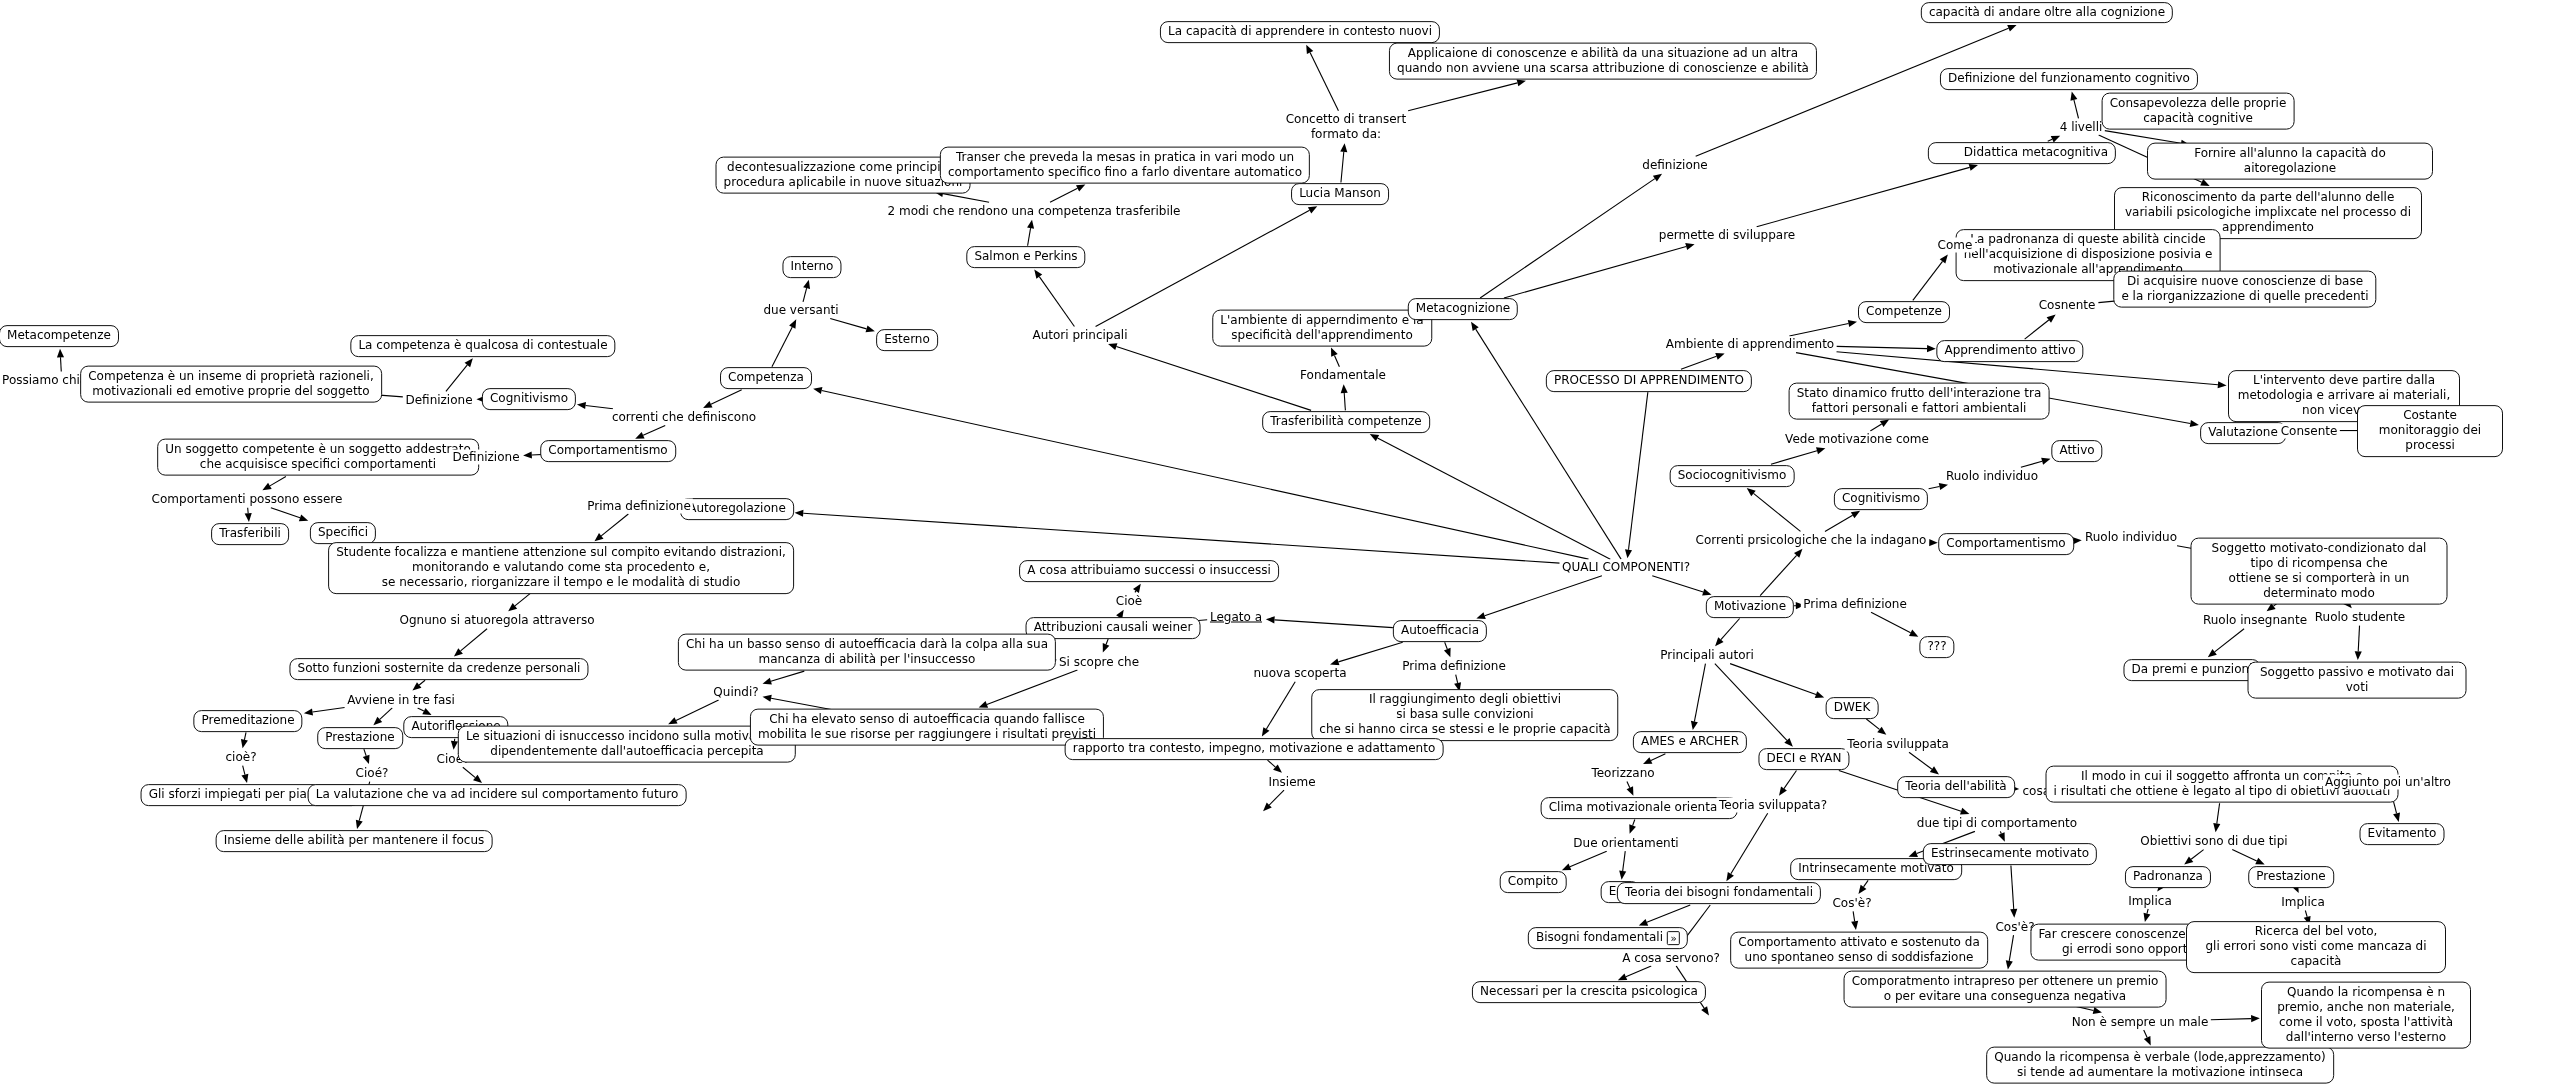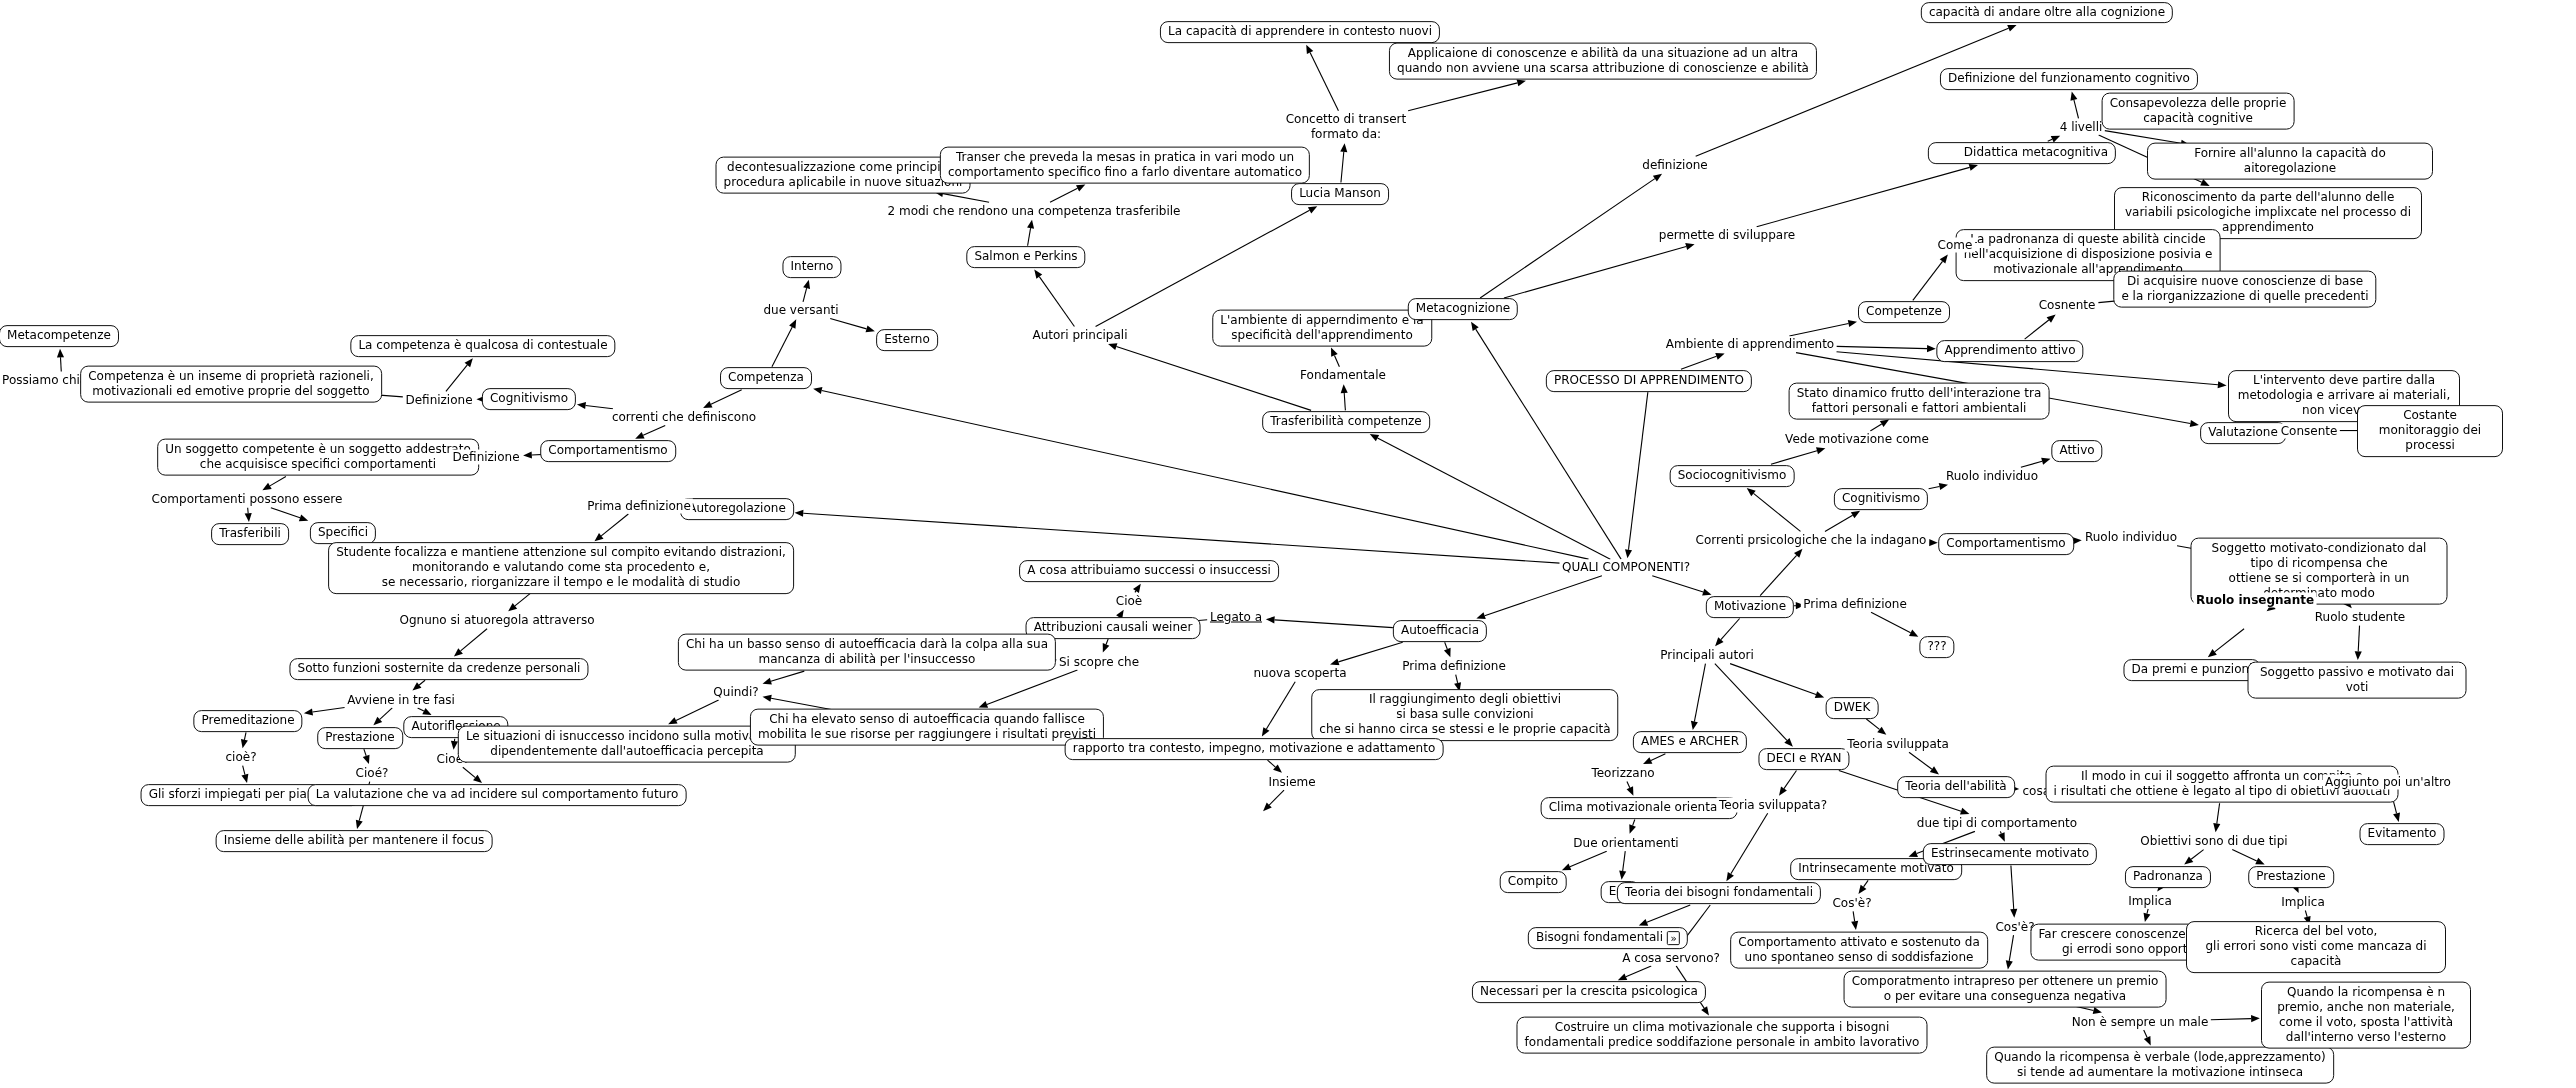--- a/index.html
+++ b/index.html
@@ -348,21 +348,21 @@
     <div class="node concept" style="left: 2077px; top: 451px;"><span>Attivo</span></div>
     <div class="node phrase" style="left: 1811px; top: 540px;"><span>Correnti prsicologiche che la indagano</span></div>
     <div class="node concept" style="left: 2006px; top: 544px;"><span>Comportamentismo</span></div>
     <div class="node phrase" style="left: 2131px; top: 537px;"><span>Ruolo individuo</span></div>
     <div class="node phrase" style="left: 1626px; top: 567px;"><span>QUALI COMPONENTI?</span></div>
     <div class="node concept" style="left: 1750px; top: 607px;"><span>Motivazione</span></div>
     <div class="node phrase" style="left: 1855px; top: 604px;"><span>Prima definizione</span></div>
     <div class="node concept" style="left: 1937px; top: 647px;"><span>???</span></div>
     <div class="node concept" style="left: 2319px; top: 571px;"><span>Soggetto motivato-condizionato dal tipo di ricompensa che
 ottiene se si comporterà in un determinato modo</span></div>
-    <div class="node phrase" style="left: 2255px; top: 600px; font-weight: bold;"><span>Ruolo insegnante</span></div>
+    <div class="node phrase" style="left: 2255px; top: 620px;"><span>Ruolo insegnante</span></div>
     <div class="node phrase" style="left: 2360px; top: 617px;"><span>Ruolo studente</span></div>
     <div class="node concept" style="left: 2192px; top: 670px;"><span>Da premi e punzioni</span></div>
     <div class="node concept" style="left: 2357px; top: 680px;"><span>Soggetto passivo e motivato dai voti</span></div>
     <div class="node concept" style="left: 737px; top: 509px;"><span>Autoregolazione</span></div>
     <div class="node phrase" style="left: 639px; top: 506px;"><span>Prima definizione</span></div>
     <div class="node concept" style="left: 561px; top: 568px;"><span>Studente focalizza e mantiene attenzione sul compito evitando distrazioni,
 monitorando e valutando come sta procedento e,
 se necessario, riorganizzare il tempo e le modalità di studio</span></div>
     <div class="node phrase" style="left: 497px; top: 620px;"><span>Ognuno si atuoregola attraverso</span></div>
     <div class="node concept" style="left: 439px; top: 669px;"><span>Sotto funzioni sosternite da credenze personali</span></div>
@@ -413,22 +413,20 @@
     <div class="node concept" style="left: 1876px; top: 869px;"><span>Intrinsecamente motivato</span></div>
     <div class="node phrase" style="left: 1852px; top: 903px;"><span>Cos'è?</span></div>
     <div class="node concept" style="left: 2010px; top: 854px;"><span>Estrinsecamente motivato</span></div>
     <div class="node phrase" style="left: 2015px; top: 927px;"><span>Cos'è?</span></div>
     <div class="node concept" style="left: 1719px; top: 893px;"><span>Teoria dei bisogni fondamentali</span></div>
     <div class="node concept" style="left: 1608px; top: 938px;"><span>Bisogni fondamentali</span><span class="attach">»</span></div>
     <div class="node phrase" style="left: 1671px; top: 958px;"><span>A cosa servono?</span></div>
     <div class="node concept" style="left: 1589px; top: 992px;"><span>Necessari per la crescita psicologica</span></div>
     <div class="node concept" style="left: 1859px; top: 950px;"><span>Comportamento attivato e sostenuto da
 uno spontaneo senso di soddisfazione</span></div>
-    <div class="node concept" style="left: 1722px; top: 1035px;"><span>Costruire un clima motivazionale che supporta i bisogni
-fondamentali predice soddifazione personale in ambito lavorativo</span></div>
     <div class="node concept" style="left: 2005px; top: 989px;"><span>Comporatmento intrapreso per ottenere un premio
 o per evitare una conseguenza negativa</span></div>
     <div class="node phrase" style="left: 2140px; top: 1022px;"><span>Non è sempre un male</span></div>
     <div class="node concept" style="left: 2160px; top: 1065px;"><span>Quando la ricompensa è verbale (lode,apprezzamento)
 si tende ad aumentare la motivazione intinseca</span></div>
     <div class="node concept" style="left: 2366px; top: 1015px;"><span>Quando la ricompensa è n premio, anche non materiale,
 come il voto, sposta l'attività dall'interno verso l'esterno</span></div>
     <div class="node concept" style="left: 2222px; top: 784px;"><span>Il modo in cui il soggetto affronta un compito e
 i risultati che ottiene è legato al tipo di obiettivi adottati</span></div>
     <div class="node phrase" style="left: 2388px; top: 782px;"><span>Aggiunto poi un'altro</span></div>

